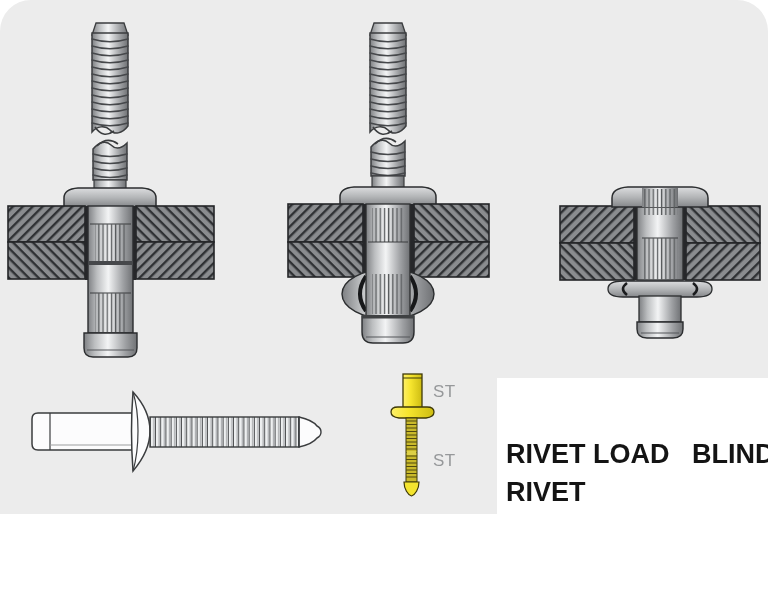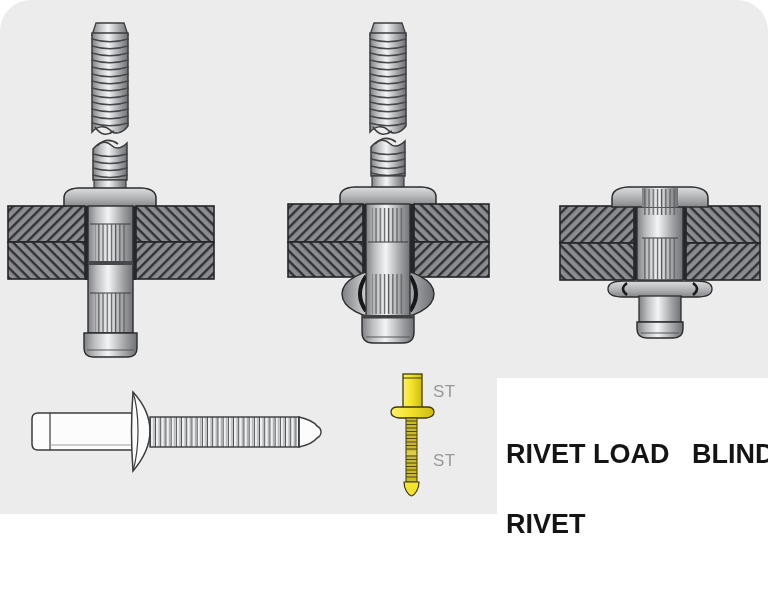--- a/index.html
+++ b/index.html
@@ -6,21 +6,21 @@
   .page{position:relative;width:768px;height:603px;background:#ffffff;overflow:hidden;
         font-family:Liberation Sans, sans-serif;border-radius:31px;}
   .gray-bg{position:absolute;left:0;top:0;width:768px;height:514px;background:#ececec;}
   .art{position:absolute;left:0;top:0;}
   .title-panel{position:absolute;left:497px;top:378px;width:271px;height:136px;background:#ffffff;}
   .t1{position:absolute;left:506px;top:386px;font-size:38px;font-weight:bold;color:#141414;
       letter-spacing:0px;line-height:1.05;white-space:pre;}
   .t2{position:absolute;left:506px;top:440px;font-size:27px;font-weight:bold;color:#141414;
       line-height:1.05;white-space:pre;}
   .t3{position:absolute;left:506px;top:478px;font-size:27px;font-weight:bold;color:#141414;
-      line-height:1.05;white-space:pre;margin-top:32px;}
+      line-height:1.05;white-space:pre;}
   .st{position:absolute;font-size:17px;color:#96989a;letter-spacing:0.5px;line-height:1;}
   .st-top{left:433px;top:383px;}
   .st-bottom{left:433px;top:452px;}
 </style>
 </head>
 <body>
 
 <div class="page">
   <div class="gray-bg"></div>
 

